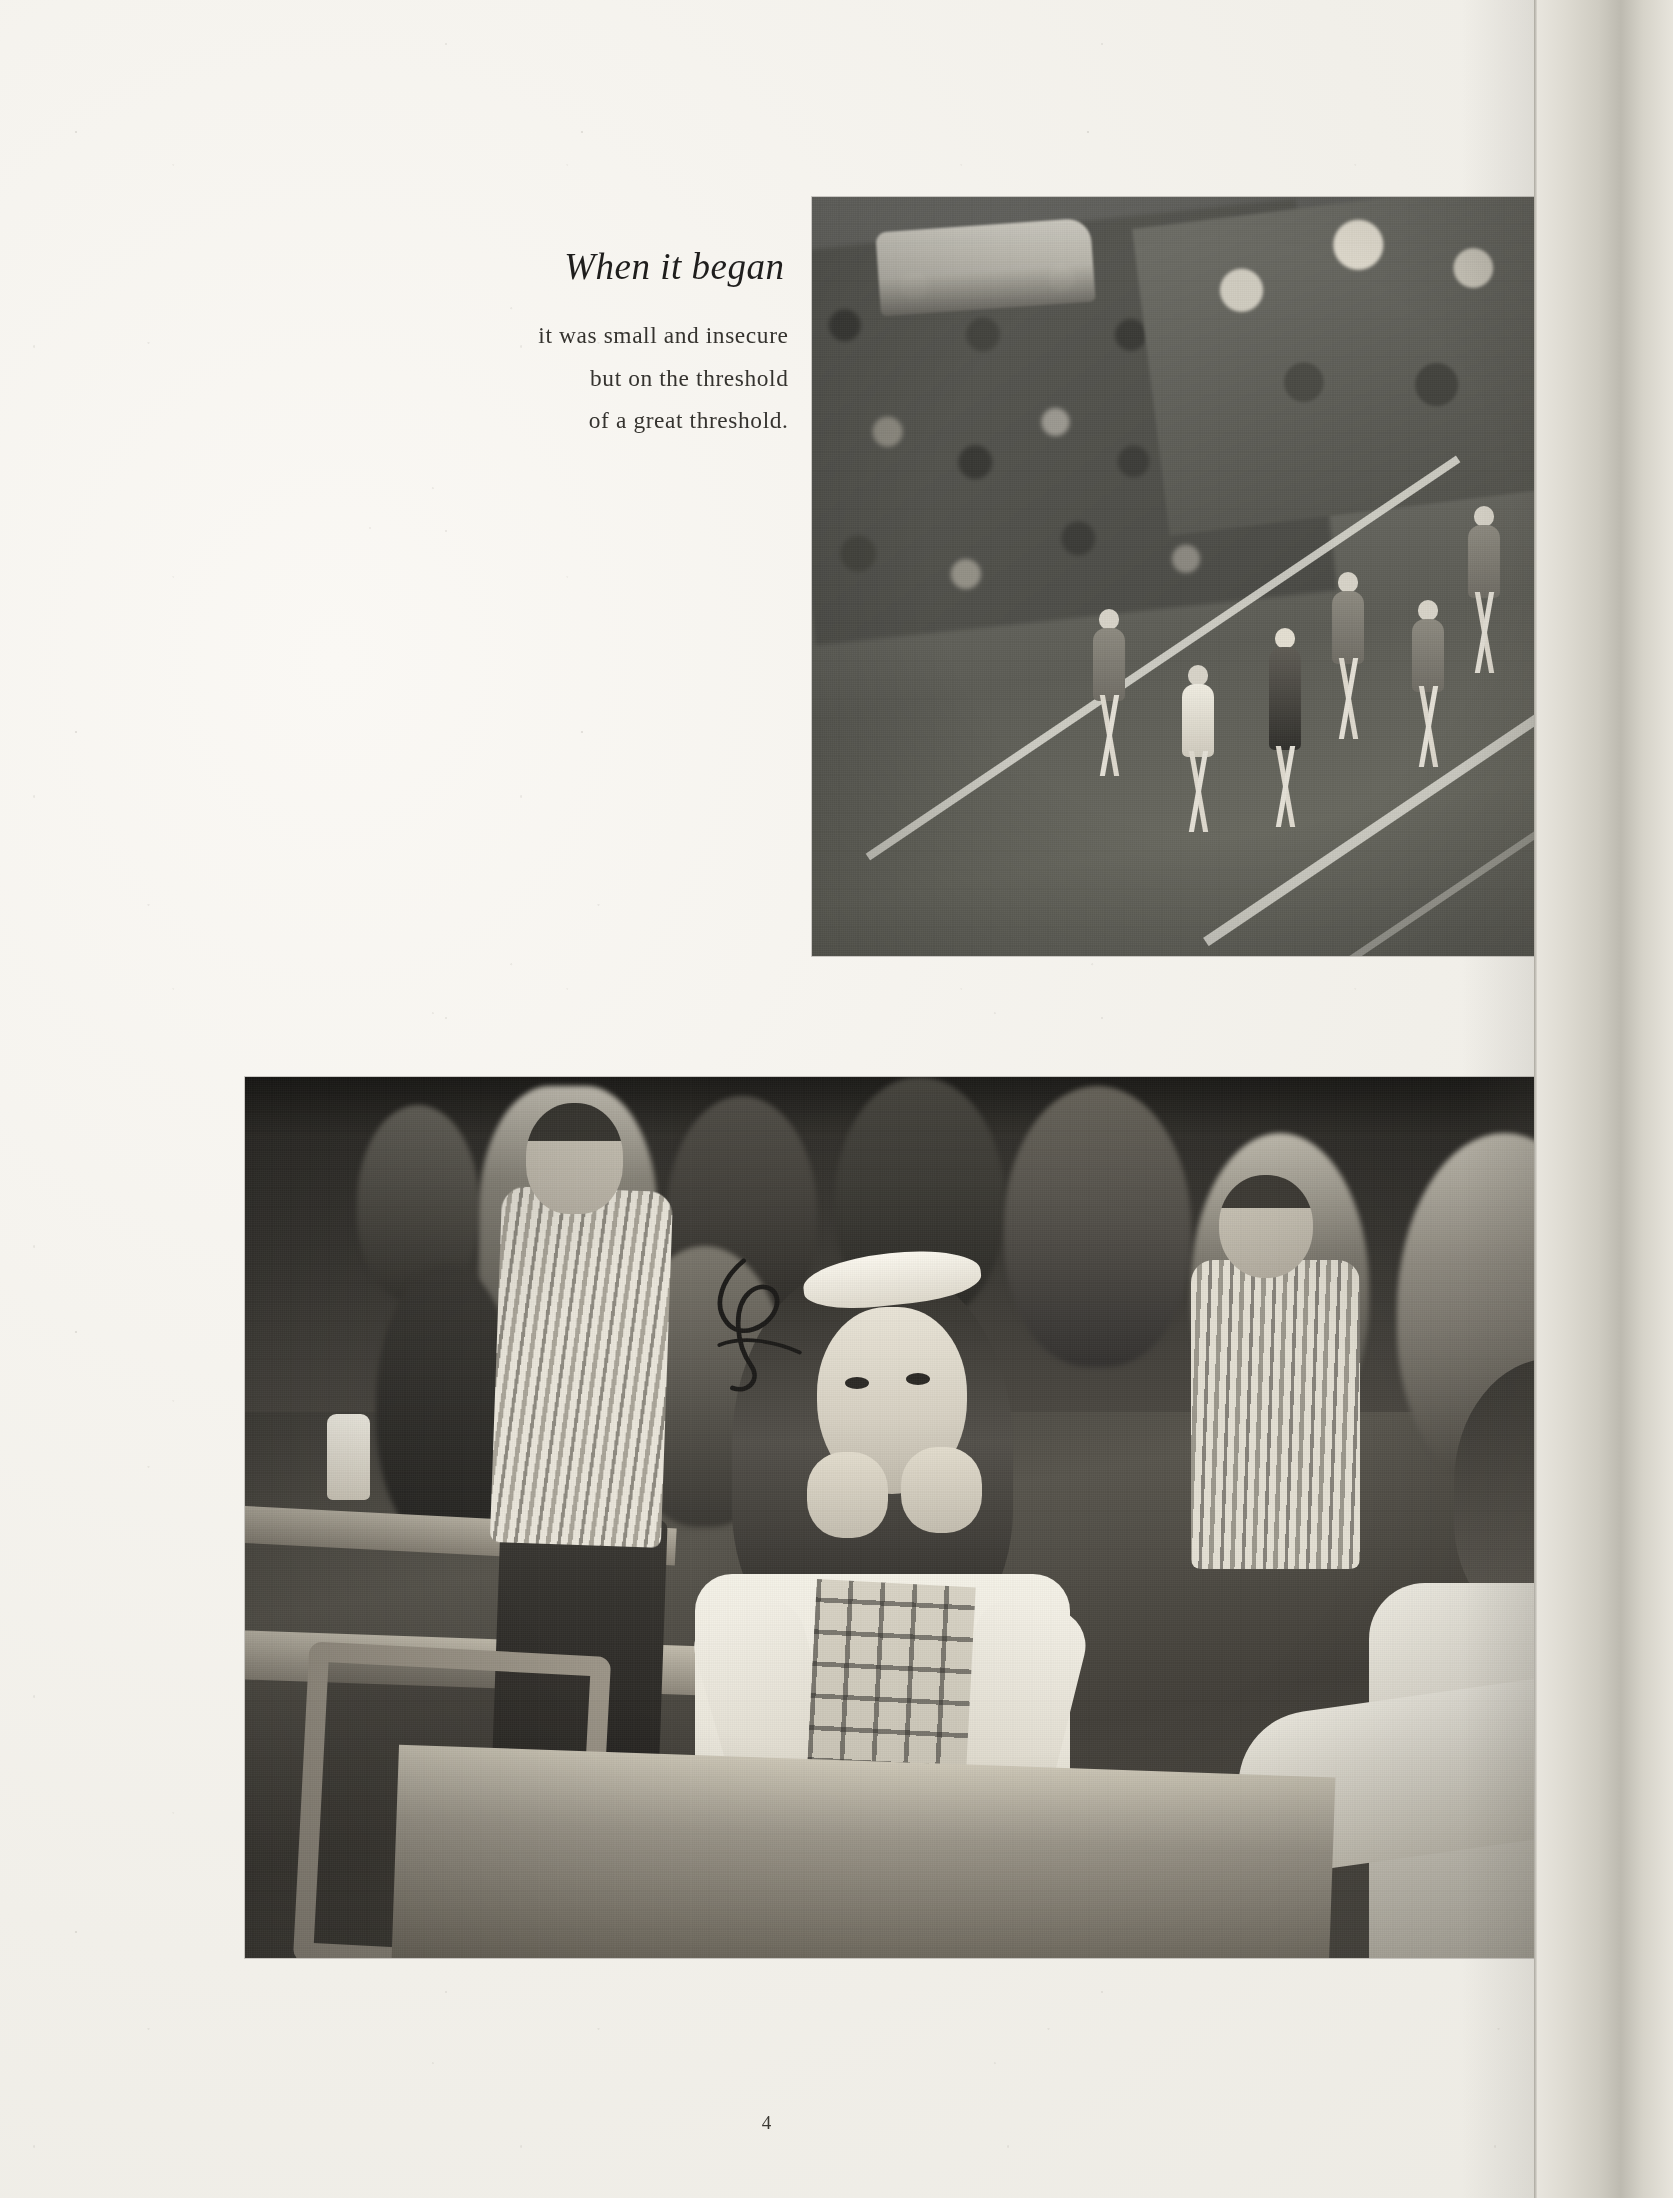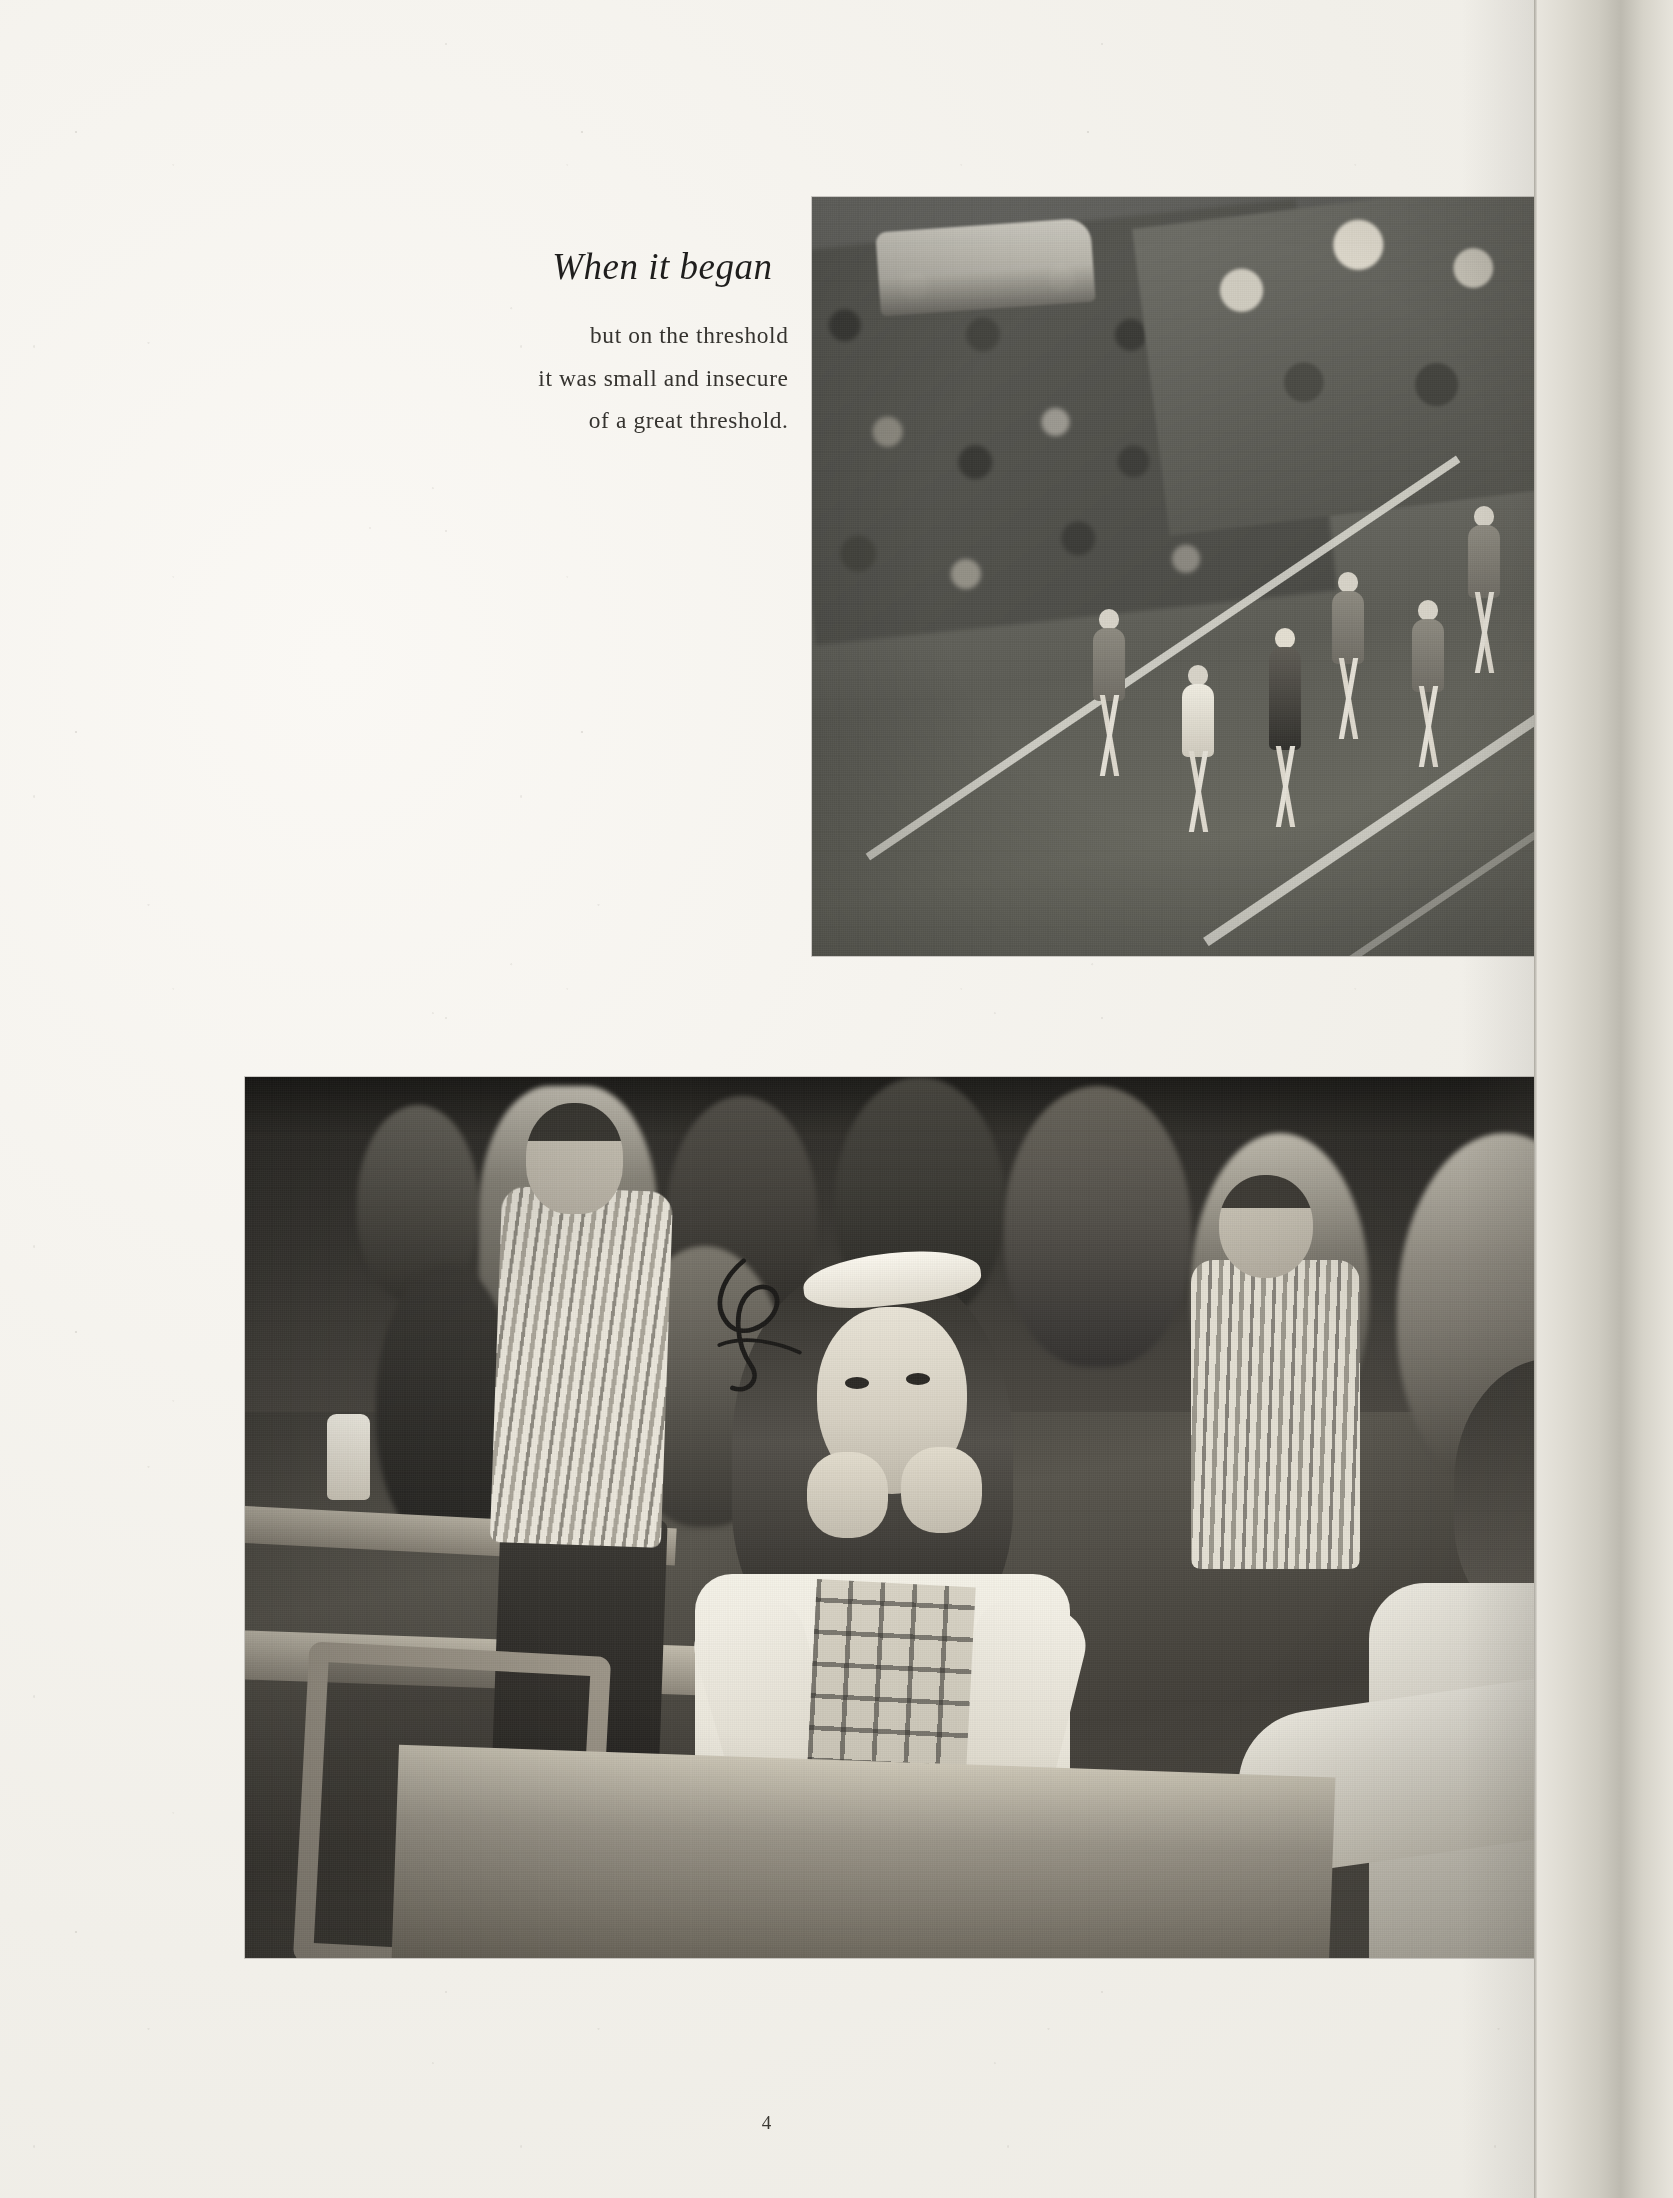--- a/index.html
+++ b/index.html
@@ -77,21 +77,21 @@
     top: 245px;
     width: 515px;
     text-align: right;
     color: #2e2c2a;
   }
   #verse .headline {
     font-family: "Liberation Serif", serif;
     font-style: italic;
     font-size: 37px;
     letter-spacing: 0.5px;
-    margin: 0 16px 26px 0;
+    margin: 0 4px 26px 0;
     padding-right: 7.5px;
     color: #1f1e1d;
   }
   #verse .line {
     font-family: "Liberation Serif", serif;
     font-size: 23.4px;
     line-height: 1.82;
     letter-spacing: 0.6px;
     color: #35332f;
     padding-right: 7.5px;
@@ -532,22 +532,22 @@
       <div class="mj-body" style="left:0;top:19px;height:103px;background:linear-gradient(180deg,#5f5c55,#31302c);"></div>
       <div class="mj-legs" style="left:-1.9px;top:118px;"></div>
     </div>
 
     <div id="parade-vignette"></div>
     <div class="grain"></div>
   </div>
 
   <div id="verse">
     <div class="headline">When it began</div>
+    <div class="line">it was small and insecure</div>
     <div class="line">but on the threshold</div>
-    <div class="line">it was small and insecure</div>
     <div class="line">of a great threshold.</div>
   </div>
 
   <div class="photo" id="photo-cafeteria">
     <div id="caf-base"></div>
     <div id="caf-backwall"></div>
     <div id="caf-ceiling-beam"></div>
 
     <div class="caf-blob" id="fig-a"></div>
     <div class="caf-blob" id="fig-b"></div>

